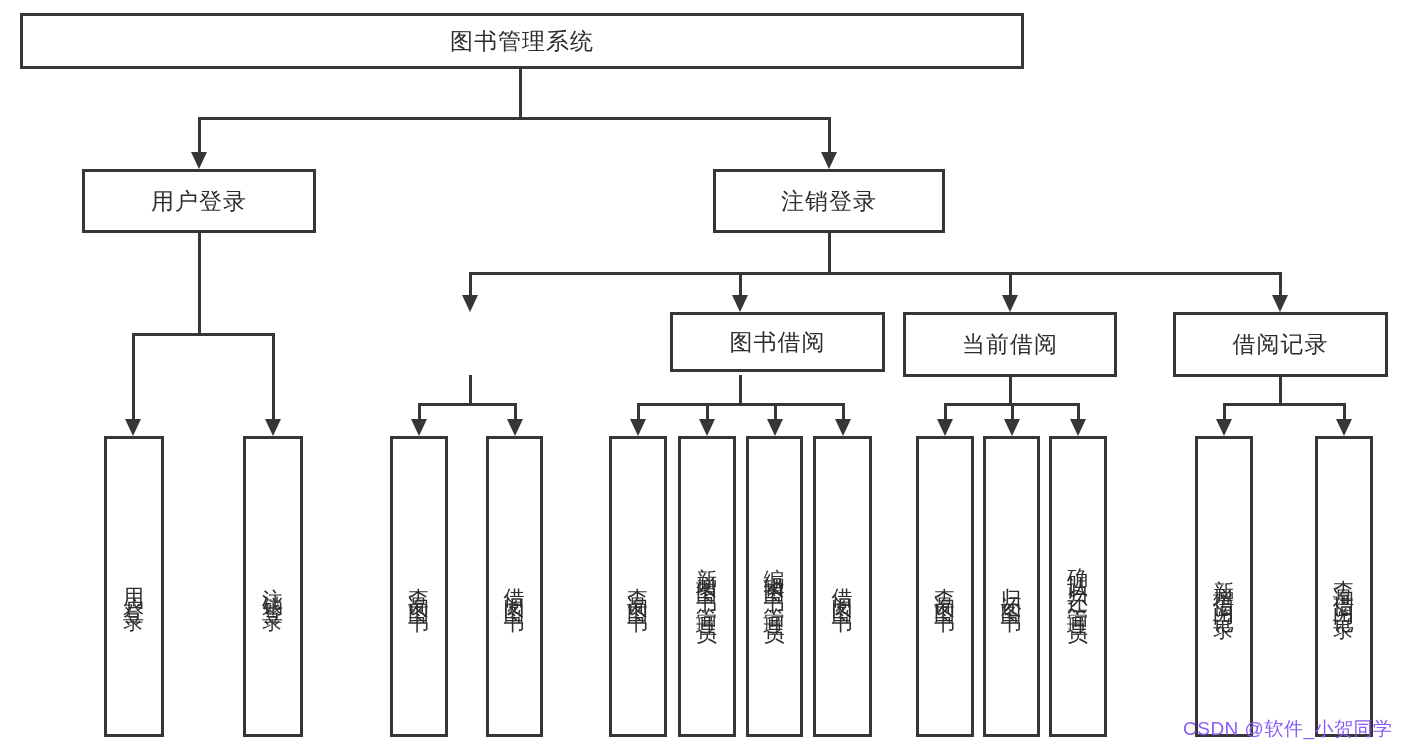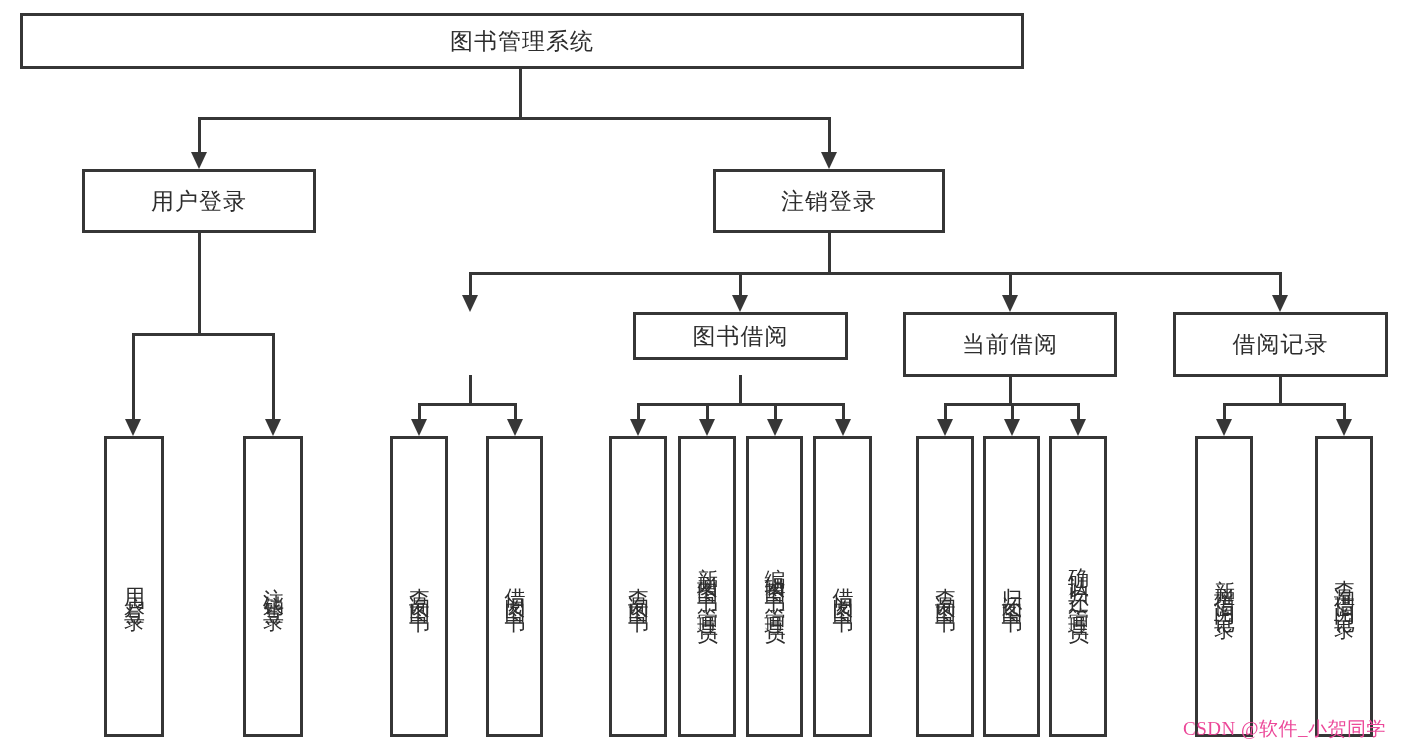--- a/index.html
+++ b/index.html
@@ -1,21 +1,21 @@
 <!DOCTYPE html>
 <html><head>
 <meta charset="utf-8">
 <style>
   html,body{margin:0;padding:0;background:#ffffff;}
   #canvas{
     position:relative;
     width:1405px;height:747px;
     background:#ffffff;
     overflow:hidden;
-    font-family:Liberation Serif, serif;
+    font-family:Liberation Sans, sans-serif;
     border-radius:12px;
   }
   .box{
     position:absolute;box-sizing:border-box;
     background:#ffffff;border:3px solid #363636;
     display:flex;align-items:center;justify-content:center;
     color:#2d2d2d;font-size:23px;letter-spacing:1px;
     z-index:2;white-space:nowrap;
   }
   .leaf{
@@ -26,21 +26,21 @@
   .vline,.hline{position:absolute;background:#363636;z-index:1;}
   .vline{width:3px;}
   .hline{height:3px;}
   .arrow{
     position:absolute;width:0;height:0;z-index:1;
     border-left:8px solid transparent;border-right:8px solid transparent;
     border-top:17px solid #363636;
   }
   .watermark{
     position:absolute;left:1183px;top:716px;z-index:4;
-    color:#ec4899;font-size:19px;letter-spacing:0.5px;white-space:nowrap;
+    color:#8b5cf6;font-size:19px;letter-spacing:0.5px;white-space:nowrap;
   }
 </style>
 </head>
 <body>
 
 <div id="canvas">
 
   <div class="box" style="left:20px;top:13px;width:1004px;height:56px;">图书管理系统</div>
 
   <div class="vline" style="left:519px;top:68px;height:51px;"></div>
@@ -64,21 +64,21 @@
   <div class="hline" style="left:469px;top:272px;width:813px;"></div>
   <div class="vline" style="left:469px;top:273px;height:26px;"></div>
   <div class="arrow" style="left:462px;top:295px;"></div>
   <div class="vline" style="left:739px;top:273px;height:26px;"></div>
   <div class="arrow" style="left:732px;top:295px;"></div>
   <div class="vline" style="left:1009px;top:273px;height:26px;"></div>
   <div class="arrow" style="left:1002px;top:295px;"></div>
   <div class="vline" style="left:1279px;top:273px;height:26px;"></div>
   <div class="arrow" style="left:1272px;top:295px;"></div>
 
-  <div class="box" style="left:633px;top:312px;width:215px;height:48px;">图书借阅</div>
+  <div class="box" style="left:670px;top:312px;width:215px;height:60px;">图书借阅</div>
   <div class="box" style="left:903px;top:312px;width:214px;height:65px;">当前借阅</div>
   <div class="box" style="left:1173px;top:312px;width:215px;height:65px;">借阅记录</div>
 
   <div class="vline" style="left:469px;top:375px;height:31px;"></div>
   <div class="hline" style="left:418px;top:403px;width:99px;"></div>
   <div class="vline" style="left:418px;top:404px;height:20px;"></div>
   <div class="arrow" style="left:411px;top:419px;"></div>
   <div class="vline" style="left:514px;top:404px;height:20px;"></div>
   <div class="arrow" style="left:507px;top:419px;"></div>
 

